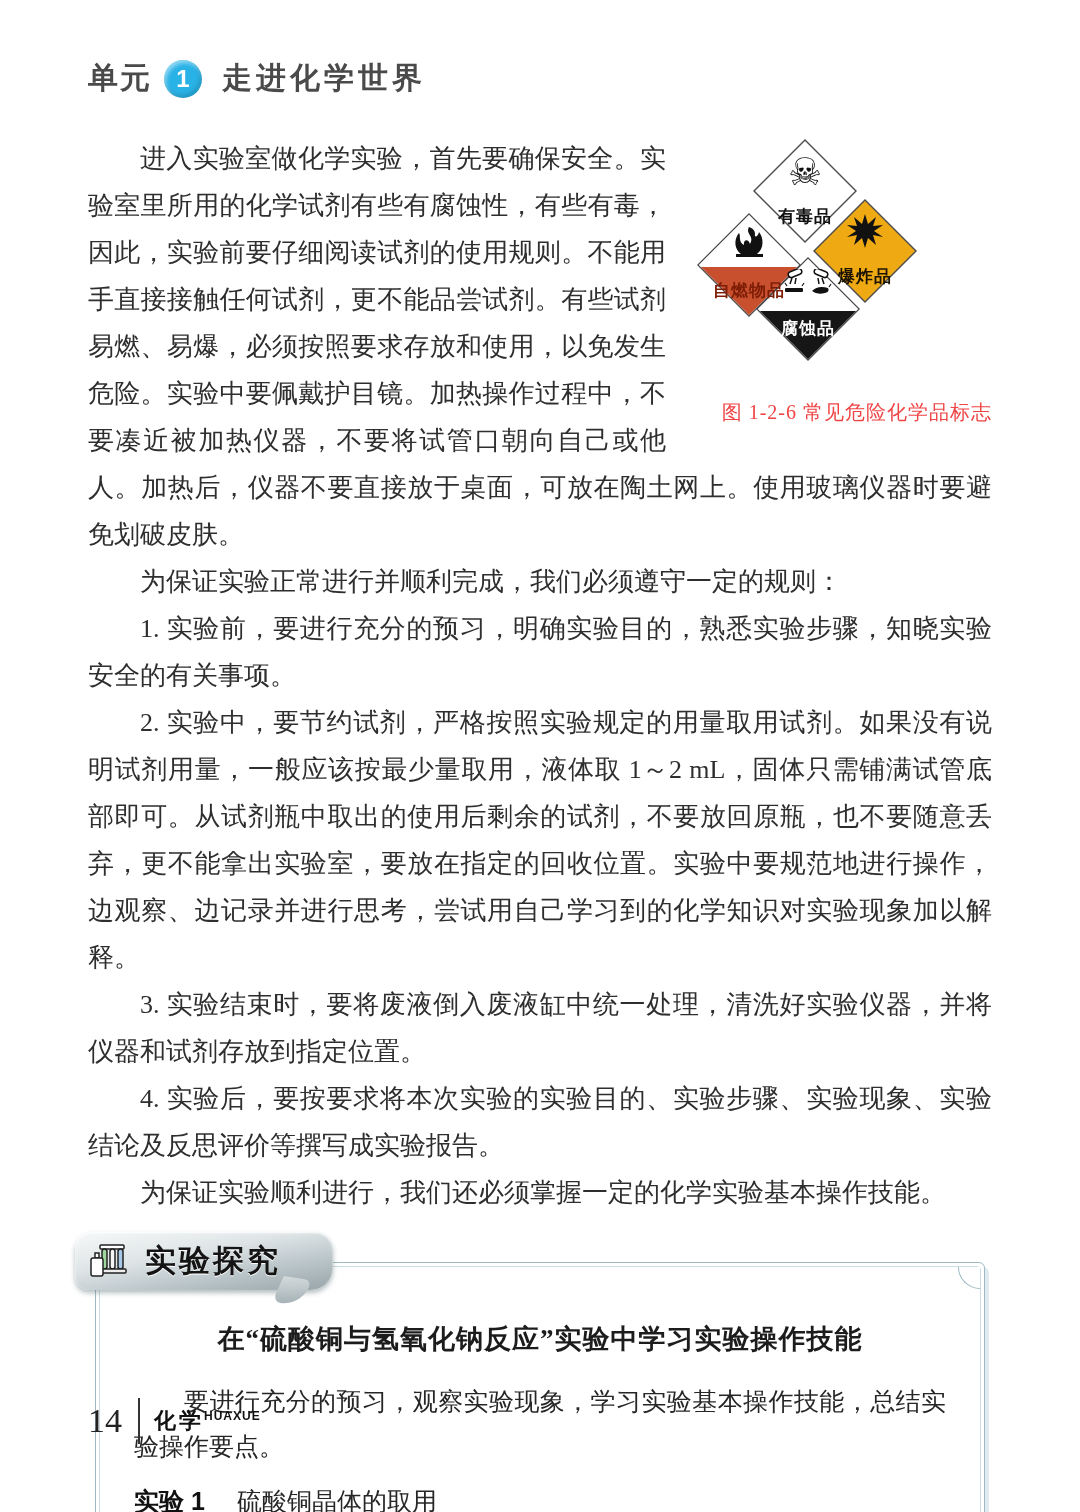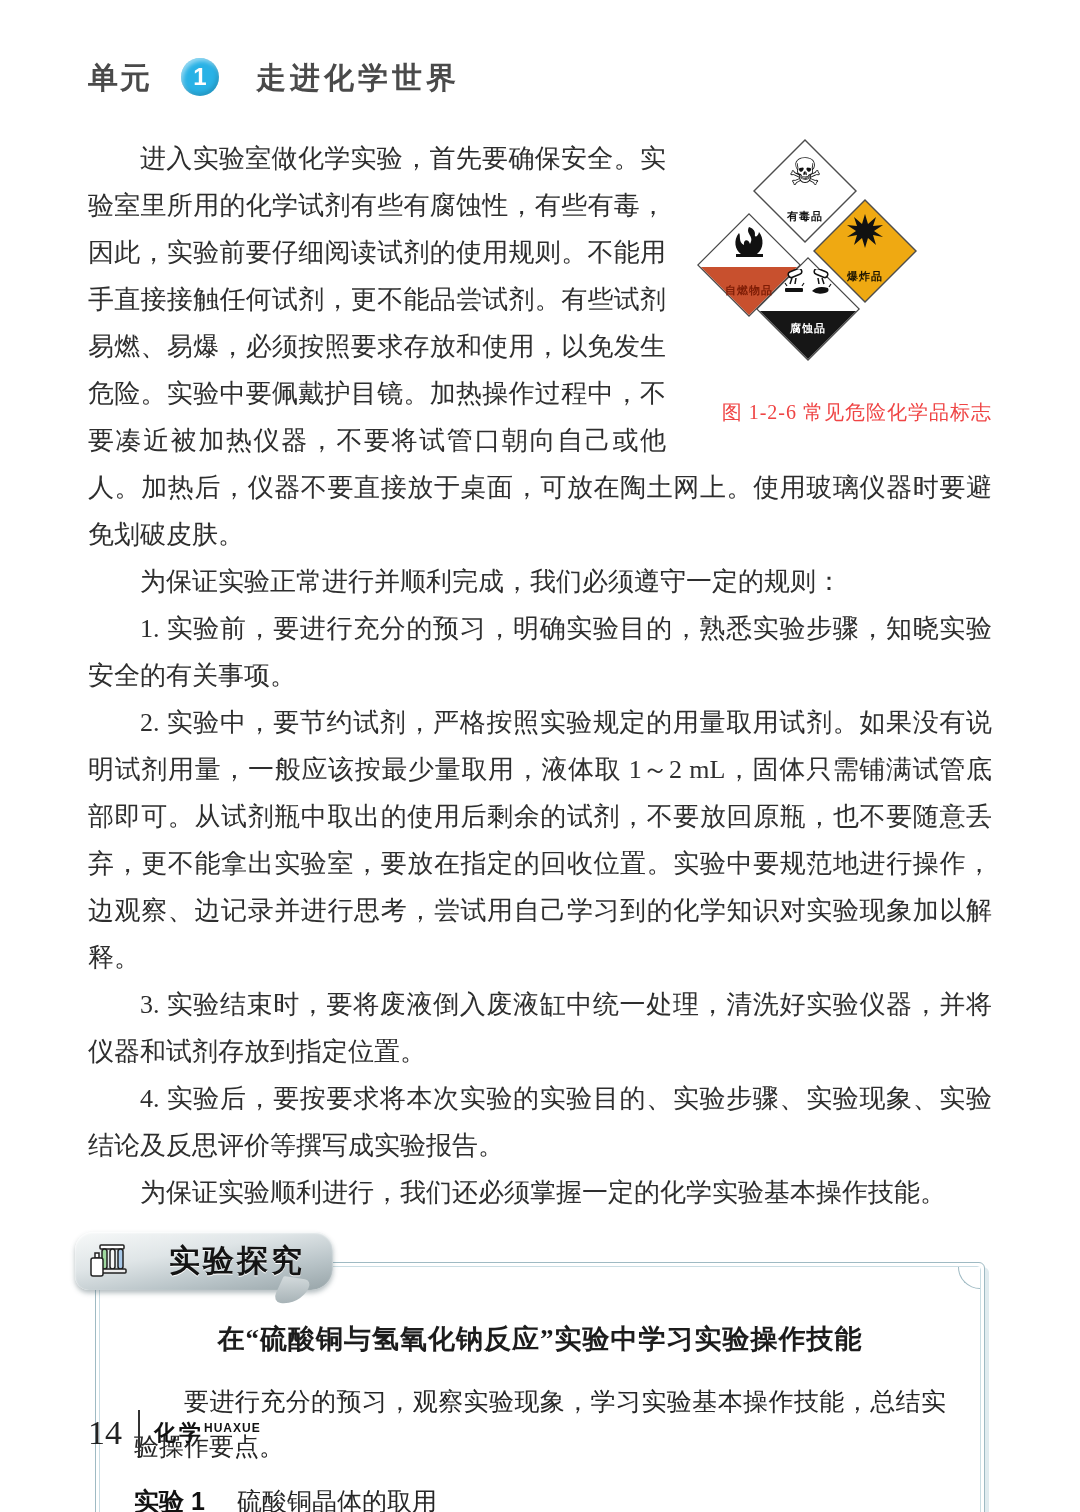--- a/index.html
+++ b/index.html
@@ -1,20 +1,20 @@
 <!DOCTYPE html>
 <html><head>
 <meta charset="utf-8">
 <style>
   * { margin:0; padding:0; box-sizing:border-box; }
   html,body { width:1080px; height:1512px; background:#ffffff; overflow:hidden; }
   body { font-family:"Liberation Serif","DejaVu Serif",serif; color:#2e2e2e; position:relative; }
 
   
-  .page-header { display:flex; gap:29px; padding:58px 4px 0 88px;
+  .page-header { display:flex; align-items:center; gap:12px; padding:58px 4px 0 88px;
                  font-family:"Liberation Sans","DejaVu Sans",sans-serif; }
   .unit-label { font-size:30px; font-weight:bold; color:#4a4a4a; letter-spacing:2px; }
   .unit-circle { width:38px; height:38px; border-radius:50%; color:#fff; font-size:24px;
                  font-weight:bold; display:flex; align-items:center; justify-content:center;
                  box-shadow: inset -2px -3px 4px rgba(0,0,0,.15), inset 2px 3px 4px rgba(255,255,255,.5); }
   .unit-title { font-size:30px; font-weight:bold; color:#4a4a4a; letter-spacing:4px; margin-left:8px; }
 
   
   .main { padding:36px 88px 0 88px; font-size:26px; line-height:47px; text-align:justify; }
   .para { text-indent:2em; }
@@ -25,21 +25,21 @@
   .diamonds { position:relative; width:300px; height:240px; margin:0 auto; }
   .dmd { position:absolute; width:104px; height:104px; }
   .dshape { position:absolute; inset:0; background:#4d4d4d;
             clip-path:polygon(50% 0,100% 50%,50% 100%,0 50%); }
   .dfill { position:absolute; inset:2px; clip-path:polygon(50% 0,100% 50%,50% 100%,0 50%);
            background:#fff; overflow:hidden; }
   .half-top { position:absolute; left:0; right:0; top:0; height:52%; background:#fff; }
   .half-bottom { position:absolute; left:0; right:0; top:52%; bottom:0; }
   .dcontent { position:absolute; inset:0; z-index:2; display:flex; flex-direction:column;
               align-items:center; justify-content:flex-start; }
-  .dlabel { font-family:"Liberation Sans","DejaVu Sans",sans-serif; font-size:11px;
+  .dlabel { font-family:"Liberation Sans","DejaVu Sans",sans-serif; font-size:17px;
             font-weight:bold; letter-spacing:1px; }
   .skull-glyph { font-family:"DejaVu Sans",sans-serif; font-size:38px; line-height:1;
                  color:#111; margin-top:14px; }
   .fig-caption { margin-top:14px; text-align:right; font-size:20px; color:#ef4444;
                  white-space:nowrap; letter-spacing:1px; text-indent:0; }
 
   
   .explore { position:relative; margin:46px 0 0 95px; width:890px; }
   .box-outer { border:1px solid #9fbac3; border-radius:6px;
                box-shadow:4px 5px 0 rgba(178,204,214,.40); background:#fff; }
@@ -49,30 +49,30 @@
                  border-bottom-left-radius:100%; background:#fff; }
   .badge { position:absolute; top:-30px; left:-20px; width:258px; height:58px; z-index:3;
            border-radius:18px 18px 22px 14px;
            background:linear-gradient(170deg,#f7f9f9 0%,#dfe5e7 38%,#b9c4c8 70%,#97a4a8 100%);
            box-shadow:0 3px 5px rgba(90,110,118,.45), inset 0 1px 2px #fff;
            display:flex; align-items:center; gap:10px; padding:0 14px; }
   .badge:after { content:""; position:absolute; right:26px; bottom:-14px; width:30px; height:26px;
                  background:linear-gradient(170deg,#d4dbdd,#a2aeb2);
                  border-radius:2px 10px 90% 12px; transform:skewX(-18deg) rotate(8deg); z-index:-1; }
   .badge-text { font-family:"Liberation Sans","DejaVu Sans",sans-serif; font-size:31px;
-                font-weight:bold; color:#141414; letter-spacing:3px; text-shadow:0 1px 0 #fff;margin-left:24px; }
+                font-weight:bold; color:#141414; letter-spacing:3px; text-shadow:0 1px 0 #fff; }
   .box-title { text-align:center; font-size:27px; font-weight:bold; letter-spacing:1px;
                color:#1c1c1c; margin-bottom:22px; text-indent:0; }
   .box-para { font-size:25px; line-height:45px; color:#262626; text-align:justify; }
   .box-exp-line { margin:10px 0 6px 0; font-size:25px; }
   .exp-label { font-family:"Liberation Sans","DejaVu Sans",sans-serif; font-weight:bold; color:#111; }
   .exp-title { margin-left:26px; }
 
   
-  .page-footer { position:absolute; left:88px; bottom:56px; display:flex; align-items:center; }
+  .page-footer { position:absolute; left:88px; bottom:68px; display:flex; align-items:center; }
   .page-num { font-size:34px; color:#222; }
   .footer-divider { width:2px; height:46px; background:#333; margin:0 14px 0 16px; }
   .footer-book { display:flex; flex-direction:row; justify-content:center; }
   .footer-book-cn { font-family:"Liberation Sans","DejaVu Sans",sans-serif; font-size:22px;
                     font-weight:bold; color:#111; letter-spacing:3px; line-height:24px; }
   .footer-book-py { font-family:"Liberation Sans","DejaVu Sans",sans-serif; font-size:12px;
                     font-weight:bold; color:#111; letter-spacing:1px; }
 </style>
 </head>
 <body>

